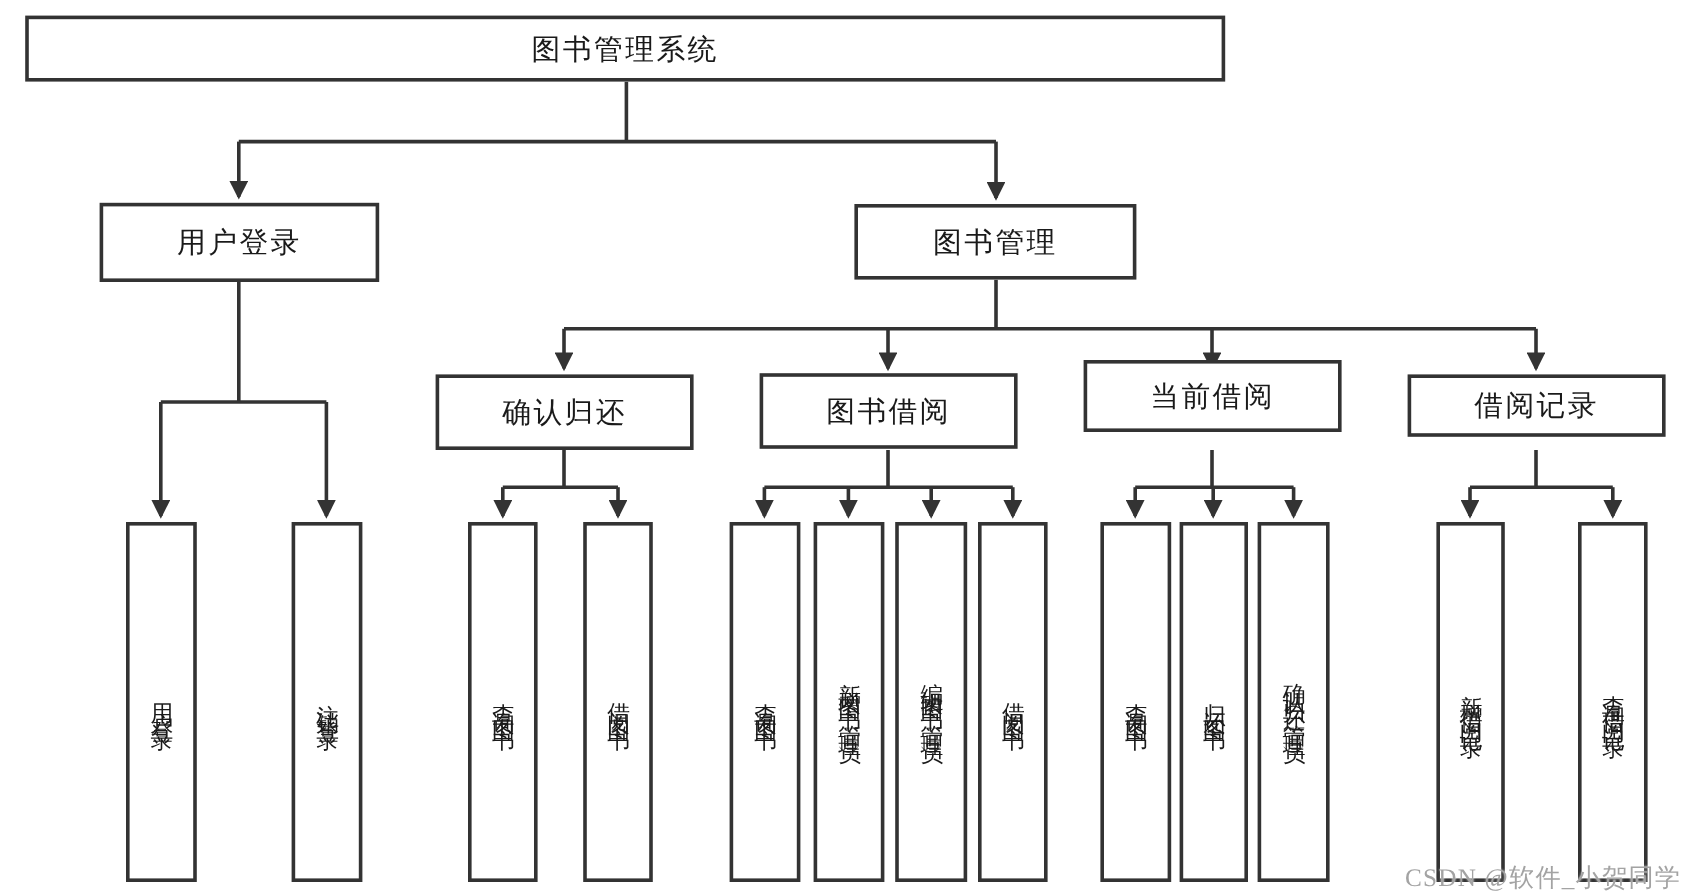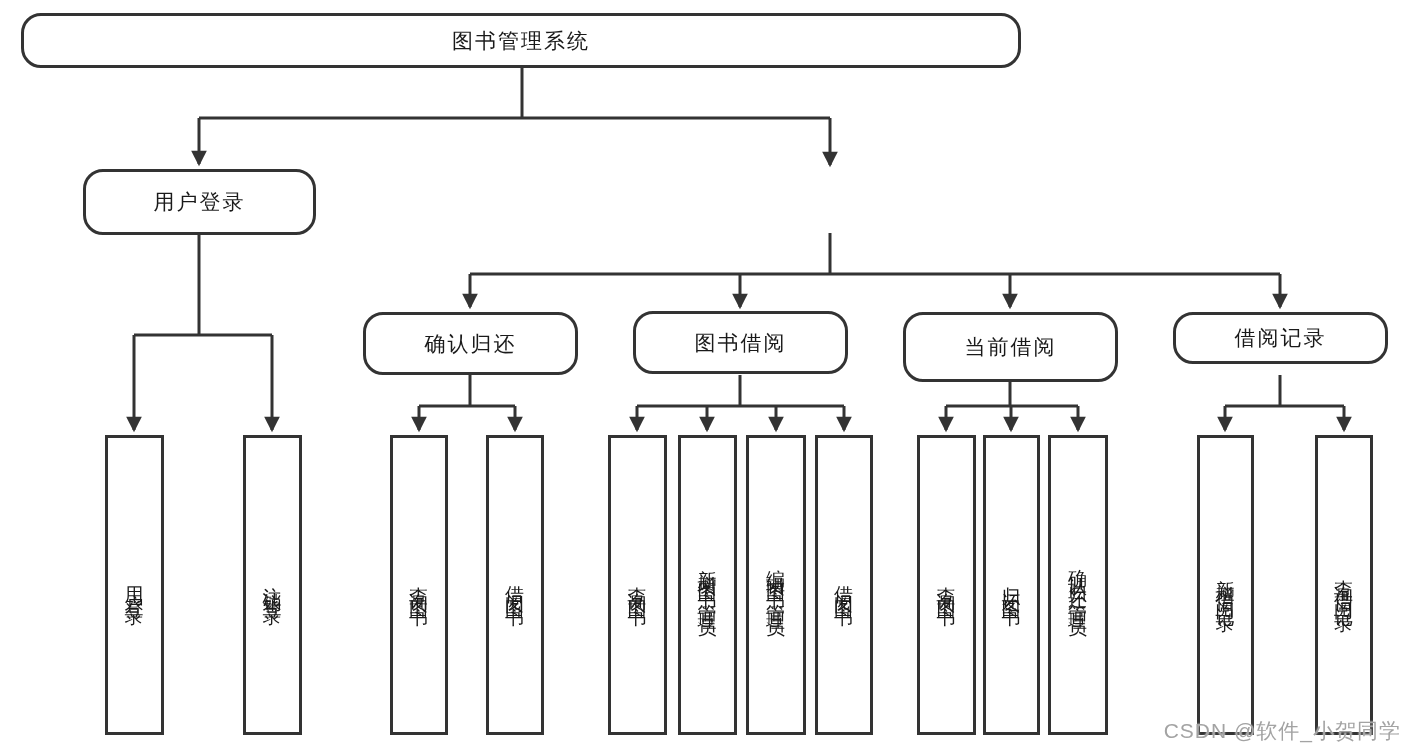--- a/index.html
+++ b/index.html
@@ -15,42 +15,42 @@
     position:absolute;
     box-sizing:border-box;
     border:3px solid #333333;
     background:#ffffff;
     display:flex;
     align-items:center;
     justify-content:center;
     color:#1a1a1a;
   }
   .node.h{
-    font-size:21px;
+    font-size:24px;
     letter-spacing:2px;
     white-space:nowrap;
-    border-radius:20px;
   }
   .node.v{
     writing-mode:vertical-rl;
     text-orientation:mixed;
     font-size:19px;
     letter-spacing:7px;
     line-height:1;
   }
   #watermark{
     position:absolute;
     right:4px;
     bottom:2px;
     font-size:21px;
     color:#a3a3a3;
     text-shadow:0 0 2px #ffffff;
     letter-spacing:1px;
     white-space:nowrap;
     z-index:5;
+    font-family:Liberation Serif, serif;
   }
 </style>
 </head>
 <body>
 
 <div id="canvas">
 
   <svg id="wires" width="1405" height="747" viewBox="0 0 1405 747">
     <defs>
       <marker id="arw" viewBox="0 0 10 10" refX="8.5" refY="5" markerWidth="7" markerHeight="5.2" orient="auto">
@@ -97,24 +97,25 @@
       <path d="M1280,375 V406"></path>
       <path d="M1225,406 H1344"></path>
       <path d="M1225,406 V430" marker-end="url(#arw)"></path>
       <path d="M1344,406 V430" marker-end="url(#arw)"></path>
     </g>
   </svg>
 
   <div class="node h" style="left:21px;top:13px;width:1000px;height:55px">图书管理系统</div>
 
   <div class="node h" style="left:83px;top:169px;width:233px;height:66px">用户登录</div>
+  <div class="node h" style="left:712px;top:170px;width:235px;height:63px">图书管理</div>
 
   <div class="node h" style="left:363px;top:312px;width:215px;height:63px">确认归还</div>
   <div class="node h" style="left:633px;top:311px;width:215px;height:63px">图书借阅</div>
-  <div class="node h" style="left:903px;top:312px;width:215px;height:70px">当前借阅</div>
+  <div class="node h" style="left:903px;top:300px;width:215px;height:60px">当前借阅</div>
   <div class="node h" style="left:1173px;top:312px;width:215px;height:52px">借阅记录</div>
 
   <div class="node v" style="left:105px;top:435px;width:59px;height:300px">用户登录</div>
   <div class="node v" style="left:243px;top:435px;width:59px;height:300px">注销登录</div>
 
   <div class="node v" style="left:390px;top:435px;width:58px;height:300px">查询图书</div>
   <div class="node v" style="left:486px;top:435px;width:58px;height:300px">借阅图书</div>
 
   <div class="node v" style="left:608px;top:435px;width:59px;height:300px">查询图书</div>
   <div class="node v" style="left:678px;top:435px;width:59px;height:300px">新增图书（管理员）</div>

